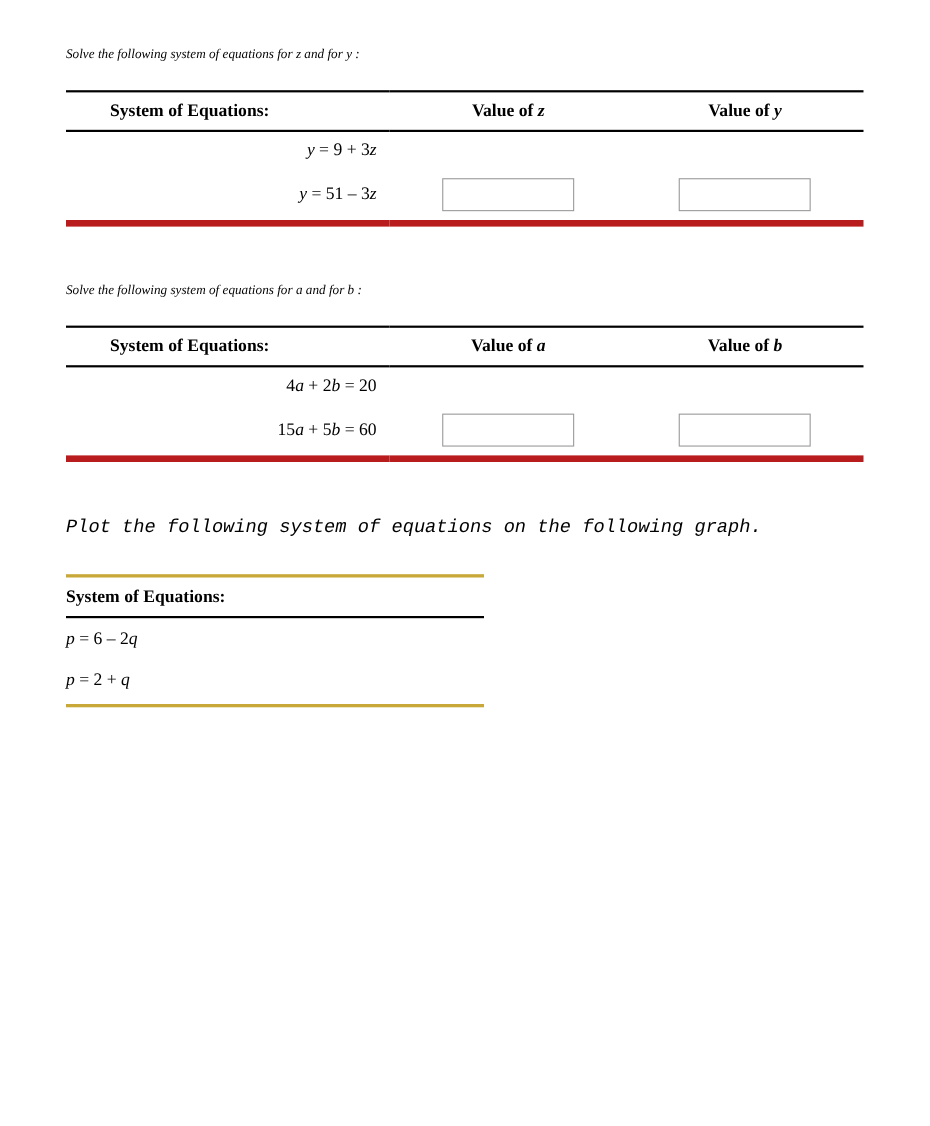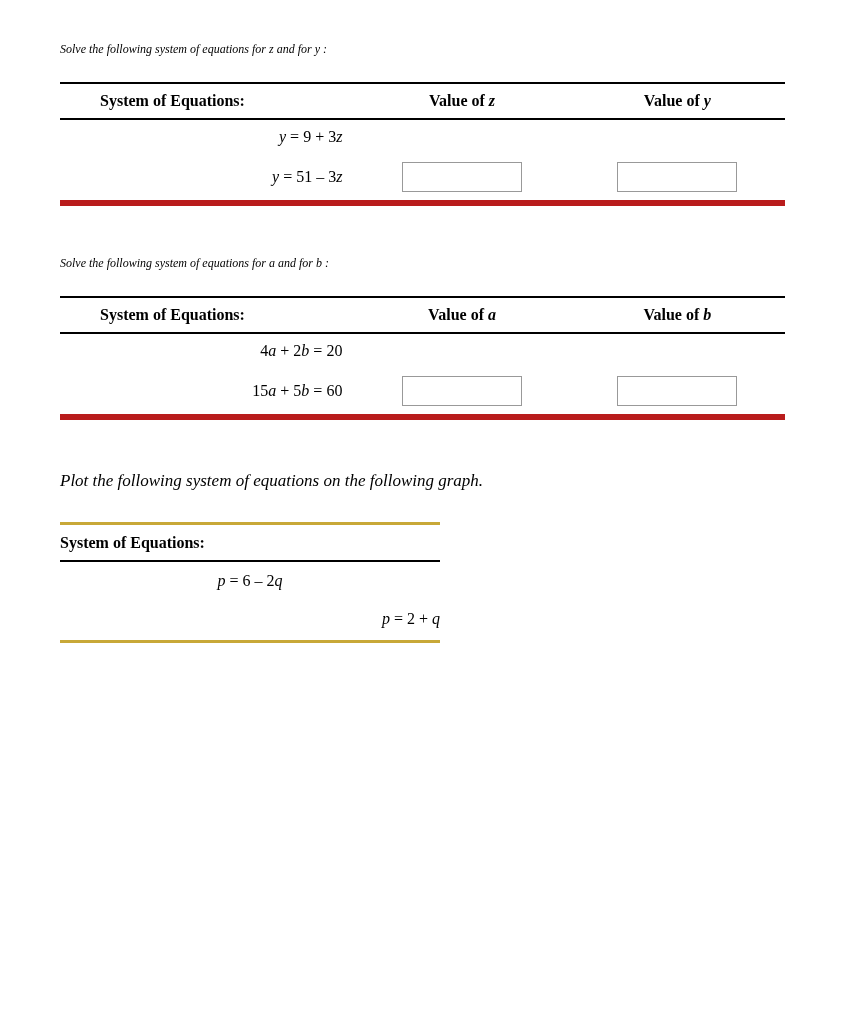--- a/index.html
+++ b/index.html
@@ -81,20 +81,21 @@
 
     .plot-section {
       margin-top: 32px;
     }
 
     .plot-instruction {
       font-style: italic;
       font-size: 17px;
       margin-bottom: 28px;
       line-height: 1.5;
+      font-family: Liberation Mono, monospace;
     }
 
     .plot-table {
       width: 380px;
       border-collapse: collapse;
     }
 
     .plot-table .top-border {
       border-top: 2.5px solid #b8a040;
       height: 4px;
@@ -205,26 +206,26 @@
     <tbody>
       <tr>
         <td class="top-border" style="border-top: 3px solid #c8a838; padding:0; height:3px;"></td>
       </tr>
       <tr class="header-row">
         <th style="border-bottom: 2px solid #000; padding: 8px 0; font-weight: bold; font-size:16px;">
           <span>System of Equations:</span>
         </th>
       </tr>
       <tr class="equation-row">
-        <td style="padding: 10px 0; text-align: center;">
+        <td style="padding: 10px 0; text-align: left;">
           <span class="math-italic">p</span> = 6 – 2<span class="math-italic">q</span>
         </td>
       </tr>
       <tr class="equation-row">
-        <td style="padding: 10px 0; text-align: right;">
+        <td style="padding: 10px 0; text-align: left;">
           <span class="math-italic">p</span> = 2 + <span class="math-italic">q</span>
         </td>
       </tr>
       <tr>
         <td style="border-bottom: 3px solid #c8a838; padding:0; height:3px;"></td>
       </tr>
     </tbody>
   </table>
 </div>
 

